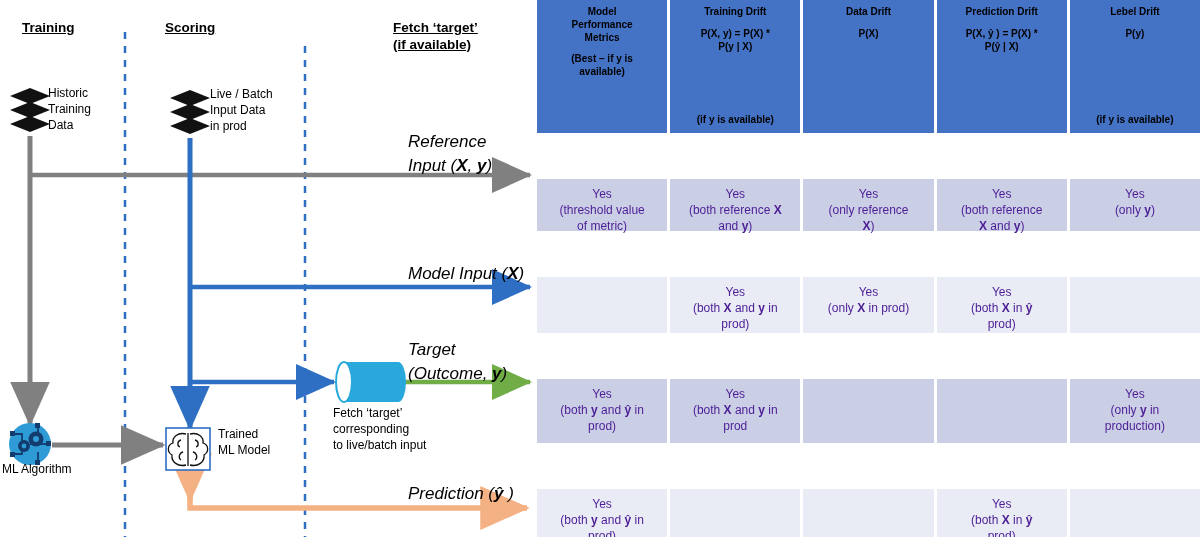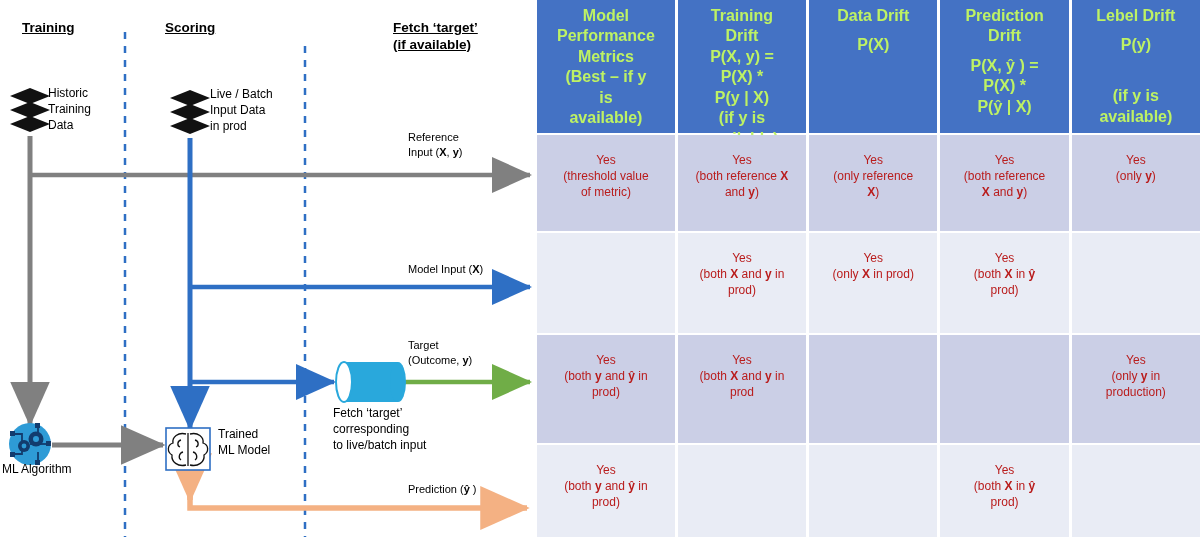--- a/index.html
+++ b/index.html
@@ -23,49 +23,50 @@
     line-height:1.25;white-space:nowrap;
   }
   .phase-head .sub{display:block;text-decoration:none;}
 
   .node-label{
     position:absolute;
     font-size:12px;color:#000;line-height:1.35;white-space:nowrap;
   }
   .arrow-label{
     position:absolute;
-    font-size:11px;color:#000;line-height:1.4;white-space:nowrap;
+    font-size:17px;color:#000;line-height:1.4;white-space:nowrap;font-style:italic;
   }
   .arrow-label b{font-weight:bold;}
 
   
   #grid{
     position:absolute;left:537px;top:0;
     width:663px;height:537px;
     display:grid;
     grid-template-columns:1fr 1fr 1fr 1fr 1fr;
     grid-template-rows:133px 96px 100px 108px 100px;
     gap:2px 3px;
     box-sizing:border-box;
   }
   .hcell{
-    background:#4472C4;color:#bef264;
-    font-size:16px;font-weight:bold;
+    background:#4472C4;color:#000000;
+    font-size:10px;font-weight:bold;
     display:flex;flex-direction:column;
     align-items:center;justify-content:flex-start;
     text-align:center;padding:6px 20px;box-sizing:border-box;
     line-height:1.28;
   }
   .hcell .ln{display:block;}
   .hcell .gap{display:block;height:9px;}
   .hcell .spacer{flex:1 1 auto;}
   .cell{
-    font-size:12px;color:#b91c1c;text-align:center;
-    padding:17px 5px;box-sizing:border-box;
+    font-size:12px;color:#4c1d95;text-align:center;
+    padding:7px 5px;box-sizing:border-box;
     line-height:1.35;
+    margin-top:44px;
   }
   .cell b{font-weight:bold;}
   .band-dark{background:#CBCFE6;}
   .band-light{background:#E9ECF5;}
   .cell .ln{display:block;}
 </style>
 </head>
 <body>
 
 <div id="root">

